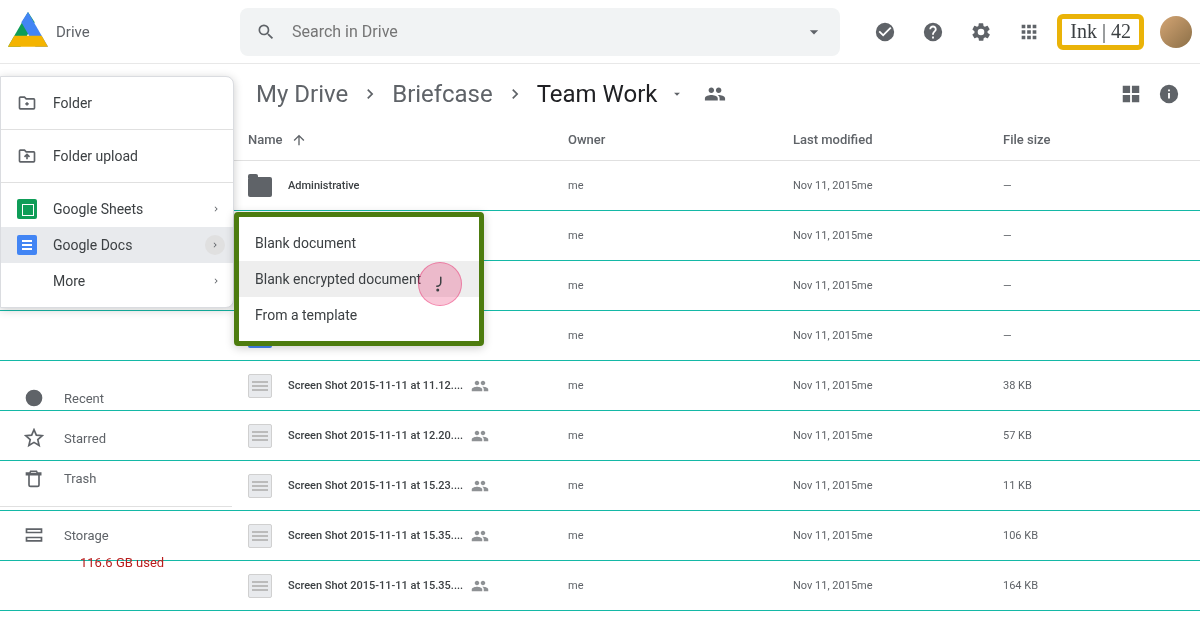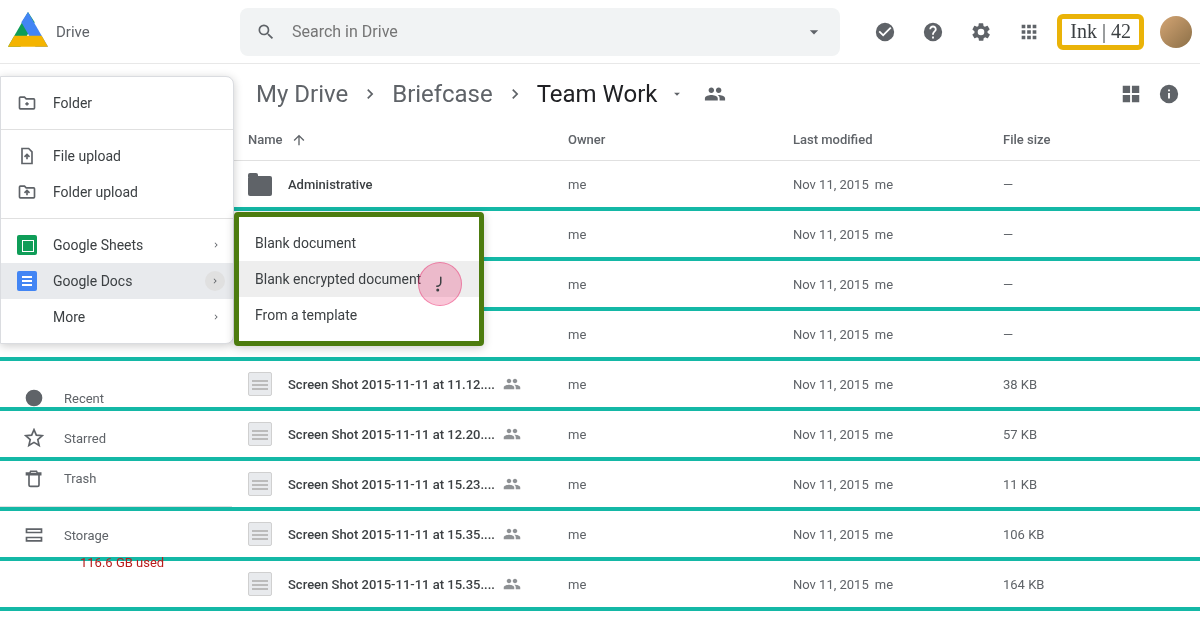--- a/index.html
+++ b/index.html
@@ -31,26 +31,26 @@
 .share-icon { margin-left: 20px; fill: #5f6368; }
 .breadcrumb-right { margin-left: auto; display: flex; gap: 16px; padding-right: 20px; }
 
 
 .table-header { display: flex; padding: 8px 0 12px 248px; border-bottom: 1px solid #e0e0e0; font-size: 13px; color: #5f6368; font-weight: 500; }
 .col-name { flex: 0 0 320px; display: flex; align-items: flex-start; gap: 8px; }
 .col-owner { flex: 0 0 225px; }
 .col-modified { flex: 0 0 210px; }
 .col-size { flex: 1; }
 
-.file-row { display: flex; align-items: center; padding: 0 0 0 248px; height: 50px; border-bottom: 4px solid #14b8a6; font-size: 13px; color: #5f6368; }
+.file-row { display: flex; align-items: center; padding: 0 0 0 248px; height: 50px; border-bottom: 1px solid #14b8a6; font-size: 11px; color: #5f6368; }
 .file-icon { width: 24px; height: 24px; margin-right: 16px; flex-shrink: 0; }
 .file-name { flex: 0 0 280px; color: #3c4043; font-weight: 500; display: flex; align-items: center; gap: 8px; }
 .shared-icon { fill: #5f6368; opacity: 0.7; }
 .file-owner { flex: 0 0 225px; }
-.file-modified { flex: 0 0 210px; display: flex; gap: 6px; }
+.file-modified { flex: 0 0 210px; display: flex; }
 .file-size { flex: 1; }
 
 
 .new-menu { position: absolute; left: 0; top: 76px; width: 234px; background: #fff; border: 1px solid #dadce0; border-radius: 0 8px 8px 0; box-shadow: 0 2px 10px rgba(0,0,0,0.2); z-index: 10; padding: 8px 0; }
 .menu-item { display: flex; align-items: center; height: 36px; padding: 0 16px; font-size: 14px; color: #3c4043; cursor: pointer; position: relative; }
 .menu-item.highlighted { background: #e8eaed; }
 .menu-icon { width: 20px; height: 20px; margin-right: 16px; flex-shrink: 0; }
 .menu-sep { height: 1px; background: #e0e0e0; margin: 8px 0; }
 .submenu-arrow { position: absolute; right: 12px; fill: #5f6368; }
 .submenu-arrow-active { position: absolute; right: 8px; width: 20px; height: 20px; border-radius: 50%; background: #e0e0e0; display: flex; align-items: center; justify-content: center; }
@@ -337,27 +337,20 @@
   <div class="menu-item">
     <svg class="menu-icon" viewBox="0 0 24 24" fill="none" stroke="#5f6368" stroke-width="2">
         <path d="M3 6a1 1 0 011-1h5l2 2h9a1 1 0 011 1v10a1 1 0 01-1 1H4a1 1 0 01-1-1V6z"></path>
         <path d="M12 11v4M10 13h4"></path>
       </svg>
     <span>Folder</span>
   </div>
   <div class="menu-sep"></div>
   <div class="menu-item">
     <svg class="menu-icon" viewBox="0 0 24 24" fill="none" stroke="#5f6368" stroke-width="2">
-        <path d="M6 3h8l4 4v14H6z"></path>
-        <path d="M12 10v6M9 13l3-3 3 3"></path>
-      </svg>
-    <span>File upload</span>
-  </div>
-  <div class="menu-item">
-    <svg class="menu-icon" viewBox="0 0 24 24" fill="none" stroke="#5f6368" stroke-width="2">
         <path d="M3 6a1 1 0 011-1h5l2 2h9a1 1 0 011 1v10a1 1 0 01-1 1H4a1 1 0 01-1-1V6z"></path>
         <path d="M12 10v6M9 13l3-3 3 3"></path>
       </svg>
     <span>Folder upload</span>
   </div>
   <div class="menu-sep"></div>
   <div class="menu-item">
     <div class="menu-icon sheets-icon"></div>
     <span>Google Sheets</span>
     <svg class="submenu-arrow" width="10" height="10" viewBox="0 0 24 24">

